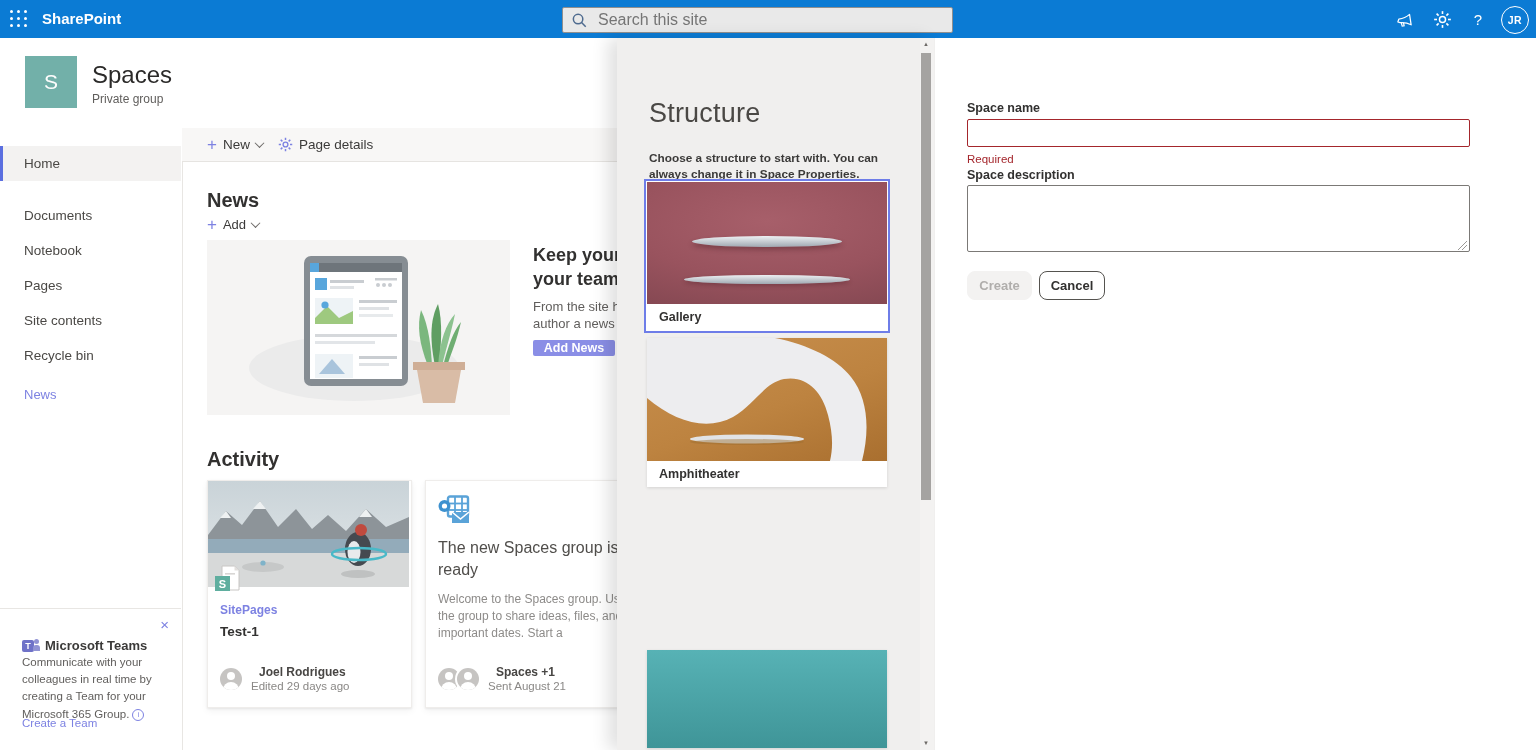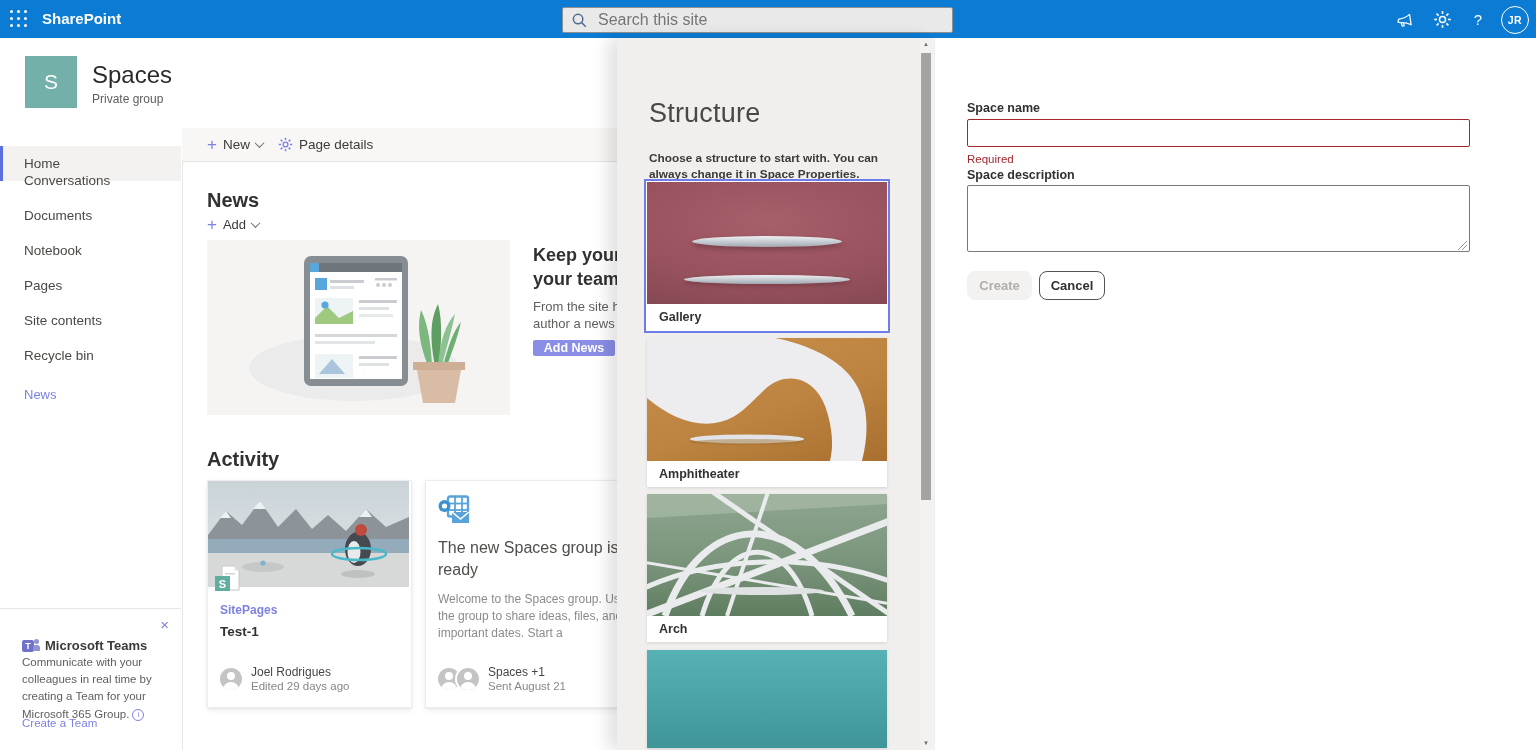--- a/index.html
+++ b/index.html
@@ -76,21 +76,21 @@
   .card2{left:425px;top:480px;width:203px;height:226px;}
   .c1img{position:absolute;left:0;top:0;width:201px;height:106px;overflow:hidden;}
   .sdoc{position:absolute;left:6px;top:84px;}
   .c1lib{position:absolute;left:12px;top:122px;font-size:12px;font-weight:700;color:#7d82e2;cursor:pointer;}
   .c1title{position:absolute;left:12px;top:143px;font-size:13.5px;font-weight:700;color:#323130;}
   .cfoot{position:absolute;left:12px;top:184px;display:flex;gap:9px;align-items:center;}
   .avatar{width:22px;height:22px;border-radius:50%;background:#c6c4c2;position:relative;overflow:hidden;flex:0 0 auto;}
   .avatar::before{content:"";position:absolute;left:7px;top:4px;width:8px;height:8px;border-radius:50%;background:#fff;}
   .avatar::after{content:"";position:absolute;left:3px;top:14px;width:16px;height:12px;border-radius:8px 8px 0 0;background:#fff;}
   .av2{margin-left:-12px;box-shadow:0 0 0 2px #fff;}
-  .fname{font-size:12px;font-weight:400;color:#484644;line-height:14px;}
+  .fname{font-size:12px;font-weight:700;color:#484644;line-height:14px;margin-left:8px;}
   .fmeta{font-size:11.5px;color:#8a8886;line-height:14px;}
   .c2title{position:absolute;left:12px;top:56px;font-size:16px;color:#504e4b;line-height:22px;}
   .c2body{position:absolute;left:12px;font-size:12px;color:#8d8b89;line-height:17px;width:188px;}
 
   
   .modal{left:617px;top:38px;width:318px;height:712px;background:#f0efee;
          box-shadow:-9px 0 16px rgba(0,0,0,.12);}
   .sb-track{position:absolute;right:1px;top:0;width:14px;height:712px;background:#f3f2f1;}
   .sb-arrow{position:absolute;right:1px;width:14px;height:13px;color:#6d6a67;font-size:6px;text-align:center;
             line-height:13px;cursor:pointer;}
@@ -178,21 +178,20 @@
 
 <div class="ab sitelogo">S</div>
 <div class="ab sitetitle">Spaces</div>
 <div class="ab sitesub">Private group</div>
 
 <div class="ab nav">
   <div class="navitem sel" style="top:18px;padding-left:24px;">
     <span class="navbar-ind"></span>
     <span>Home</span>
   </div>
-  <div class="navitem" style="top:35px;"><span>Conversations</span></div>
   <div class="navitem" style="top:70px;"><span>Documents</span></div>
   <div class="navitem" style="top:105px;"><span>Notebook</span></div>
   <div class="navitem" style="top:140px;"><span>Pages</span></div>
   <div class="navitem" style="top:175px;"><span>Site contents</span></div>
   <div class="navitem" style="top:210px;"><span>Recycle bin</span></div>
   <div class="navitem navedit" style="top:249px;">News</div>
 
   <div class="promo">
     <div class="promo-close">×</div>
     <div class="promo-head">
@@ -378,38 +377,20 @@
   </div>
 
   <div class="opt sel" style="top:144px;">
     <div class="optimg g-img">
       <div class="disc d1"></div>
         <div class="disc d2"></div>
     </div>
     <div class="optlabel">Gallery</div>
   </div>
 
-  <div class="opt" style="top:456px;">
-    <div class="optimg r-img">
-      <svg width="240" height="122" viewBox="0 0 240 122">
-        <path d="M0,0 H240 V10 L0,24 Z" fill="#a2b6a2" opacity="0.85"></path>
-        <g stroke="#e9ebec" fill="none">
-          <path d="M18,122 C55,16 150,9 205,122" stroke-width="7"></path>
-          <path d="M55,122 C80,38 140,36 165,122" stroke-width="5"></path>
-          <path d="M-5,95 C70,60 170,60 245,88" stroke-width="5"></path>
-          <path d="M-5,122 L245,26" stroke-width="7"></path>
-          <path d="M245,122 L60,-6" stroke-width="5"></path>
-          <path d="M-5,68 L245,110" stroke-width="3"></path>
-          <path d="M122,-5 L80,122" stroke-width="4"></path>
-        </g>
-        <ellipse cx="115" cy="97" rx="62" ry="4" fill="#dfe2e3"></ellipse>
-      </svg>
-    </div>
-    <div class="optlabel">Arch</div>
-  </div>
 
   <div class="opt" style="top:612px;">
     <div class="optimg t-img"></div>
   </div>
 
   <div class="sb-track">
     <div class="sb-arrow" style="top:0;">▲</div>
     <div class="sb-thumb"></div>
     <div class="sb-arrow" style="bottom:0;">▼</div>
   </div>

